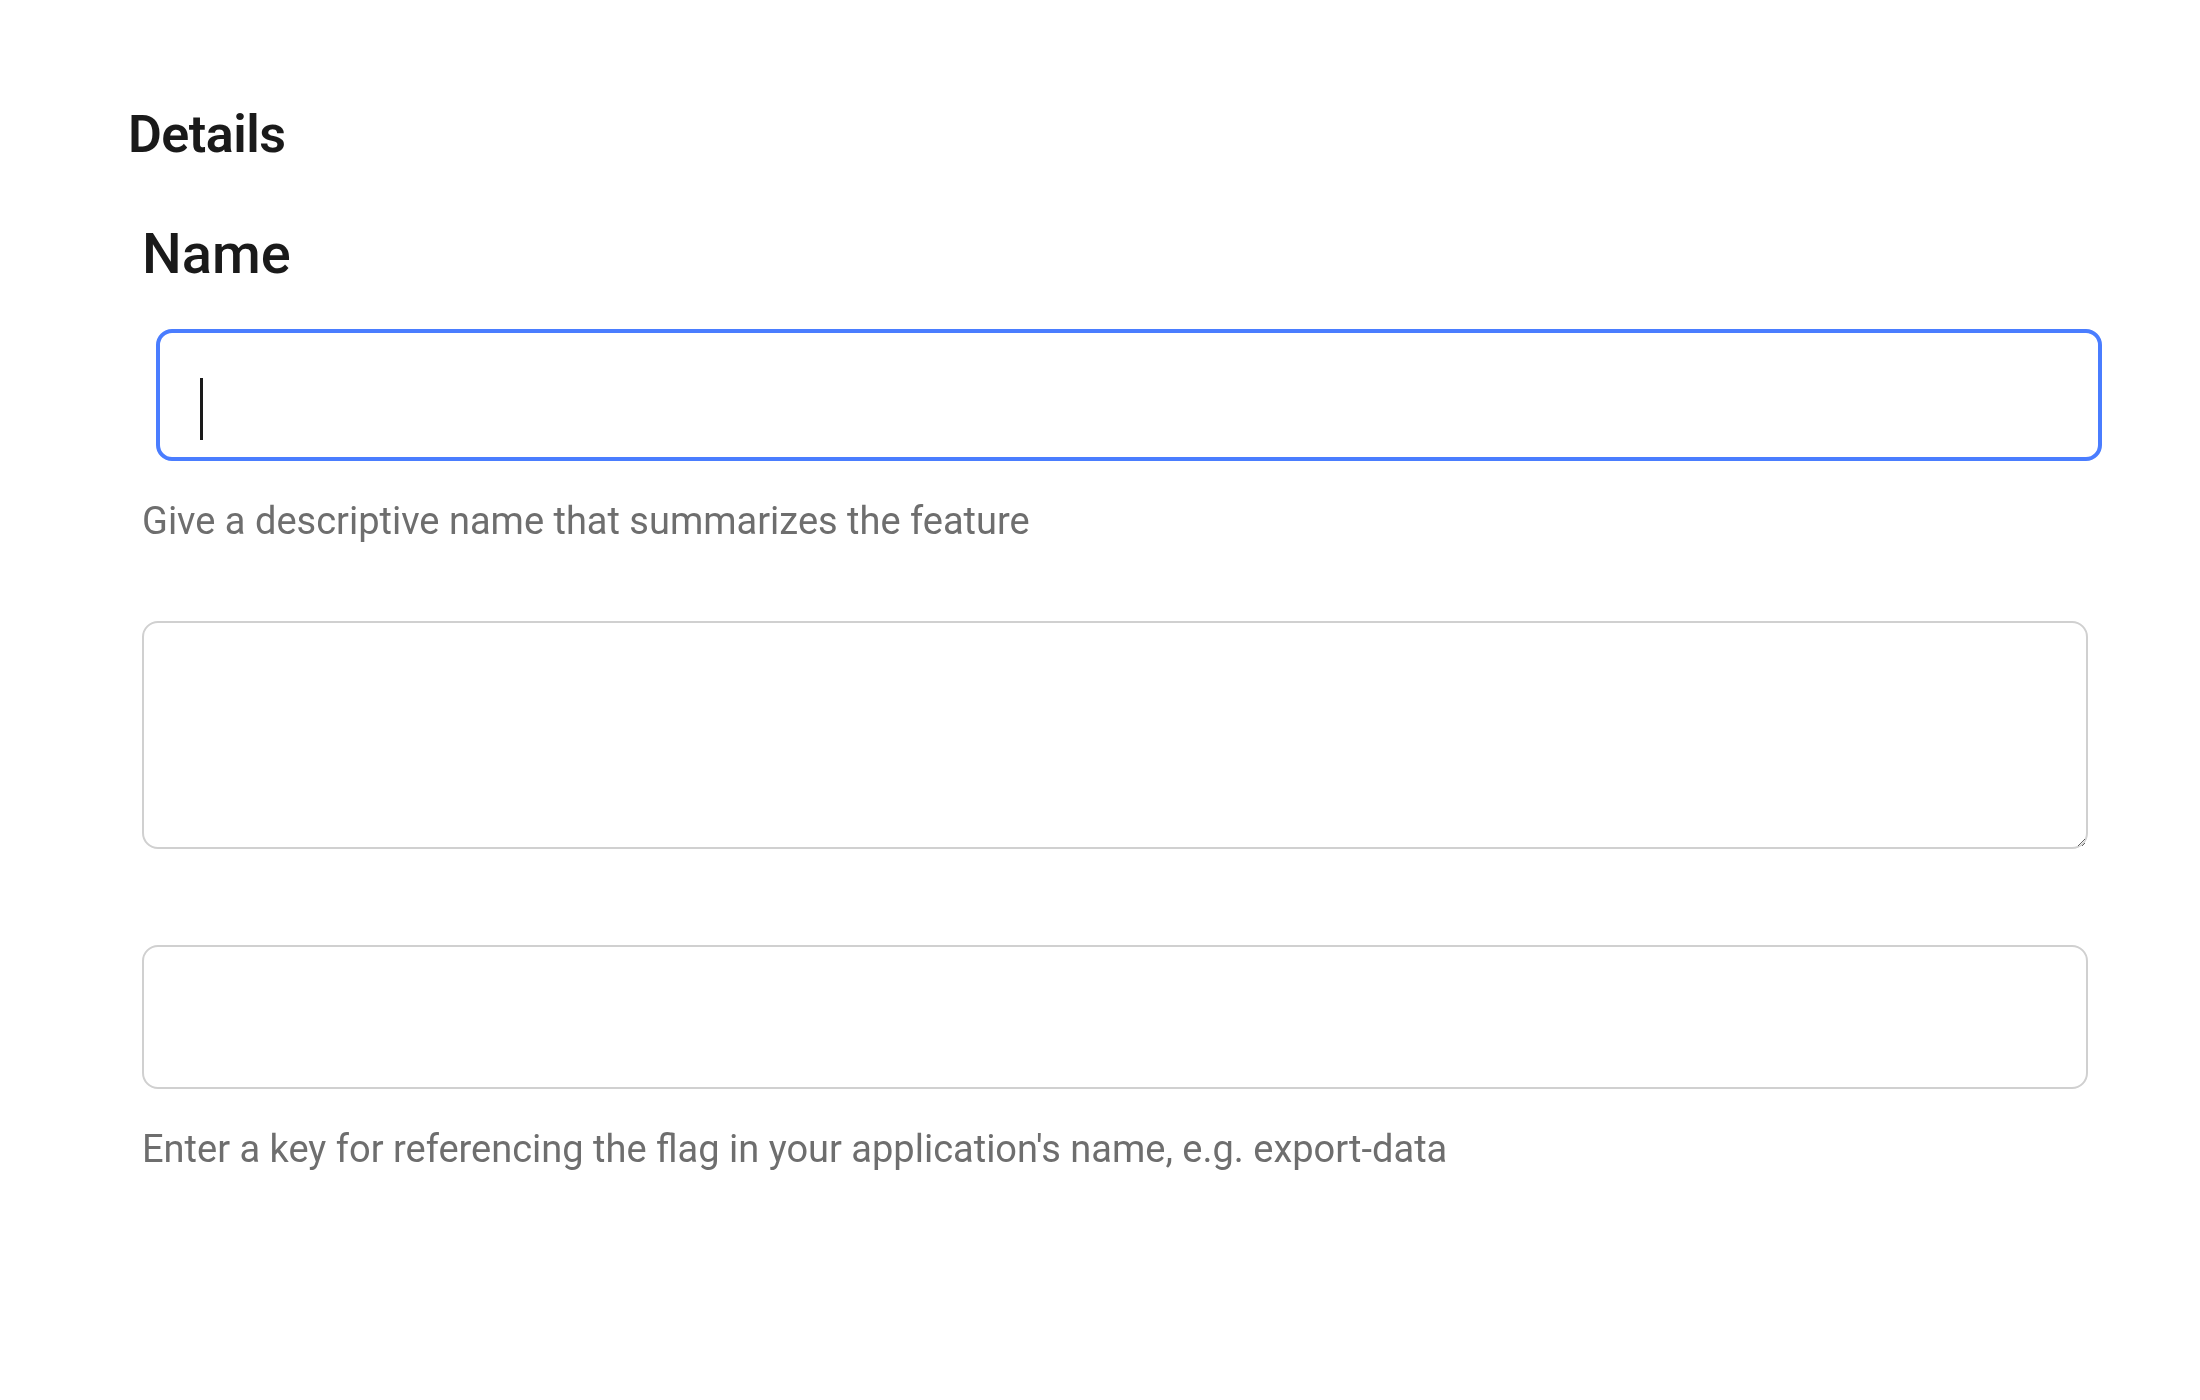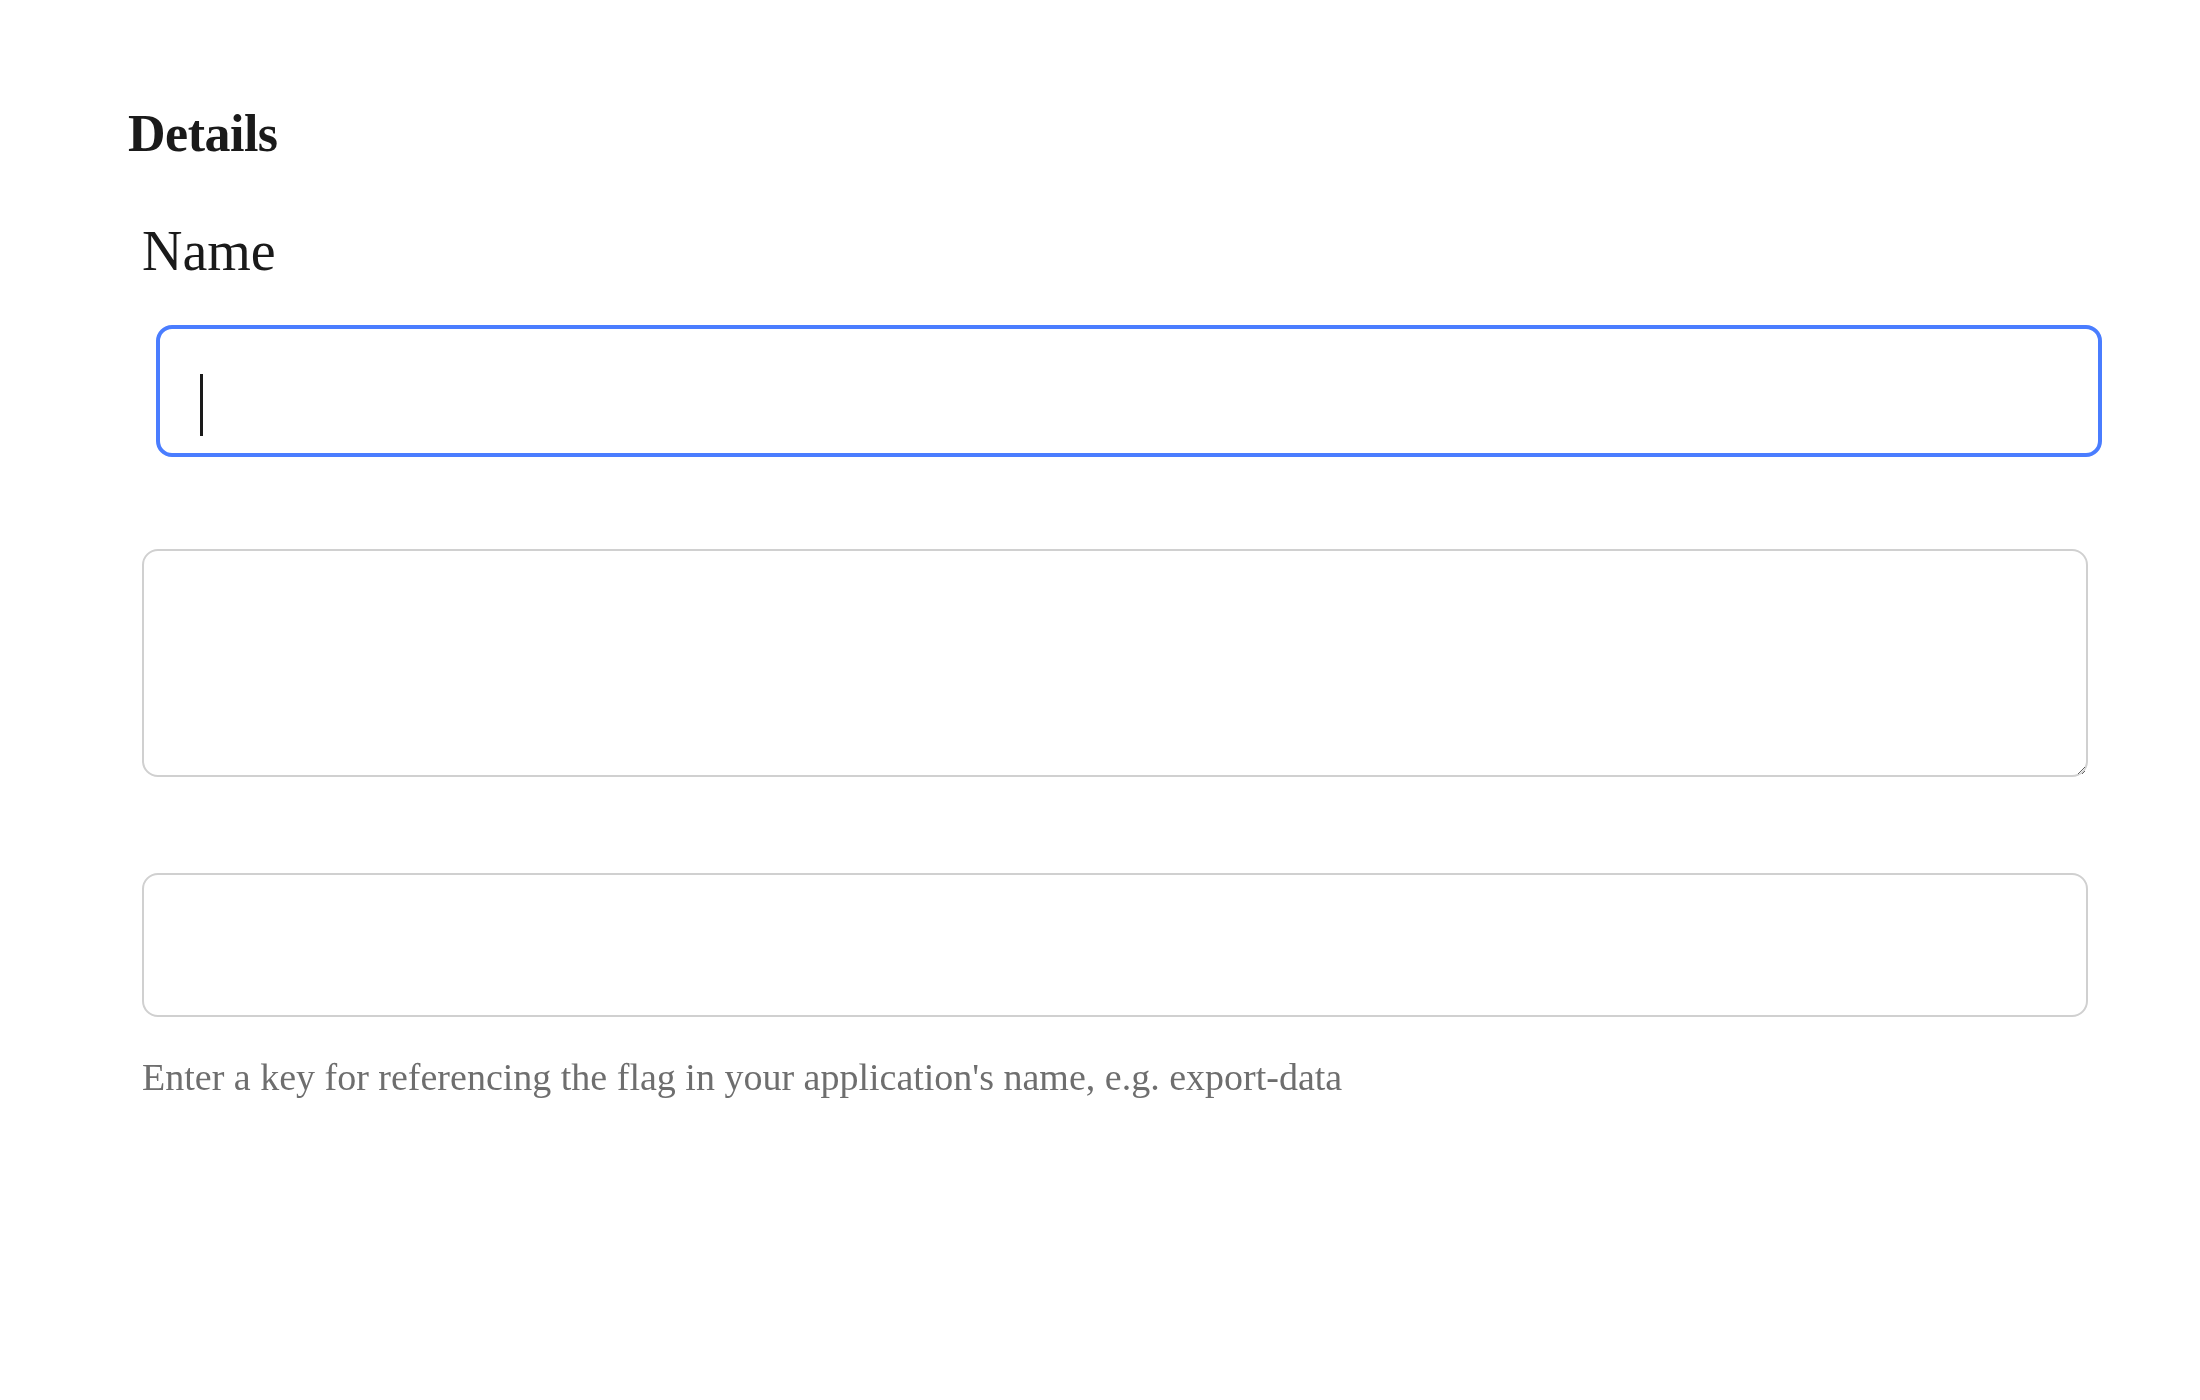--- a/index.html
+++ b/index.html
@@ -1,19 +1,18 @@
 <!DOCTYPE html>
 <html><head>
   <meta charset="utf-8">
   <style>
     * {
       box-sizing: border-box;
       margin: 14px;
       padding: 0;
-      font-family: Liberation Serif, serif;
     }
     
     body {
       font-family: -apple-system, BlinkMacSystemFont, "Segoe UI", Roboto, Helvetica, Arial, sans-serif;
       background: #ffffff;
       color: #1a1a1a;
       width: 2200px;
       height: 1400px;
       overflow-y: scroll;
       overflow-x: hidden;
@@ -138,20 +137,21 @@
 <div class="content">
 
   <h2 class="section-heading">Details</h2>
 
   <div class="form-group">
     <label class="field-label">Name</label>
     <div class="input-wrapper">
       <input type="text" class="text-input focused" value="" style="">
       <span class="cursor-overlay"><span class="cursor"></span></span>
     </div>
+    <p class="help-text">Give a descriptive name that summarizes the feature</p>
   </div>
 
   <div class="form-group">
     <textarea class="textarea-input" style=""></textarea>
   </div>
 
   <div class="form-group">
     <input type="text" class="key-input" value="" style="">
     <p class="help-text">Enter a key for referencing the flag in your application's name, e.g. export-data</p>
   </div>

